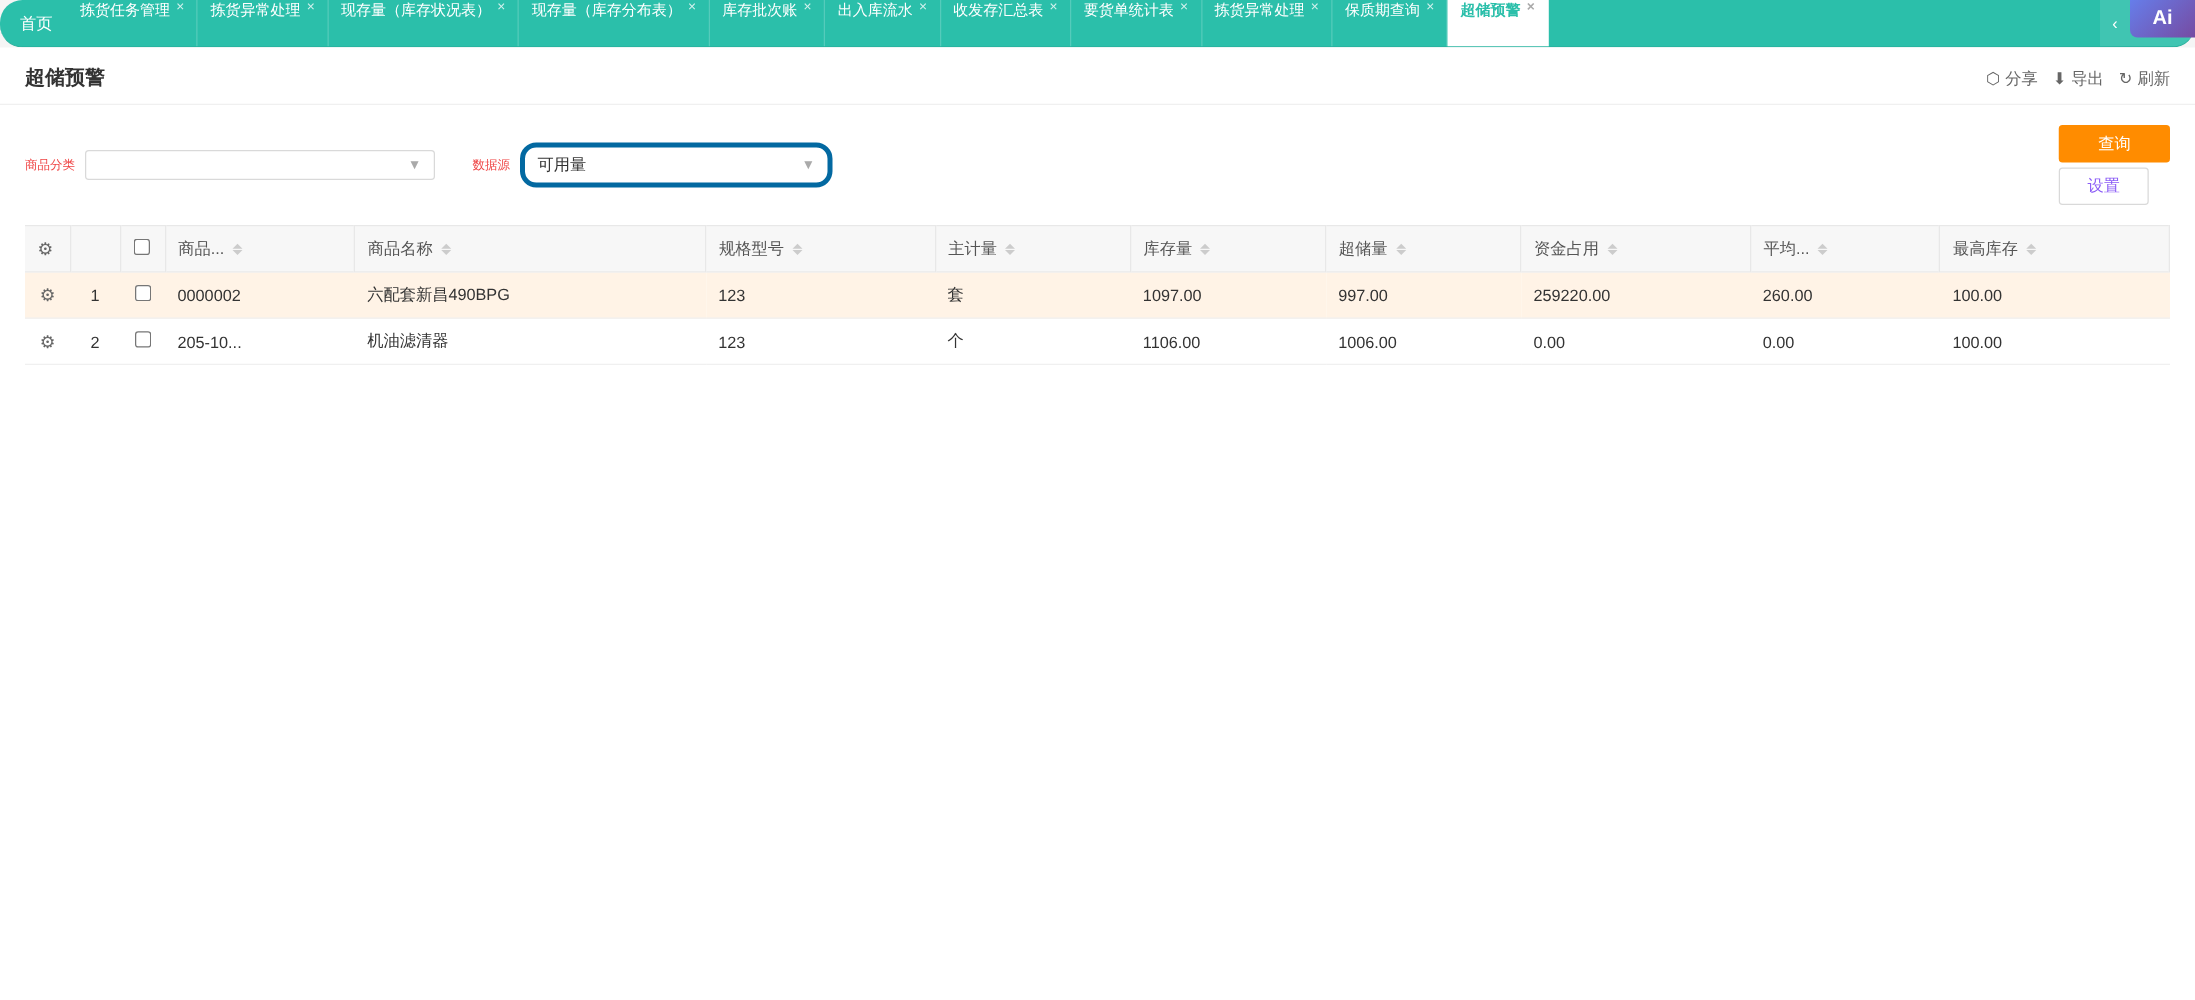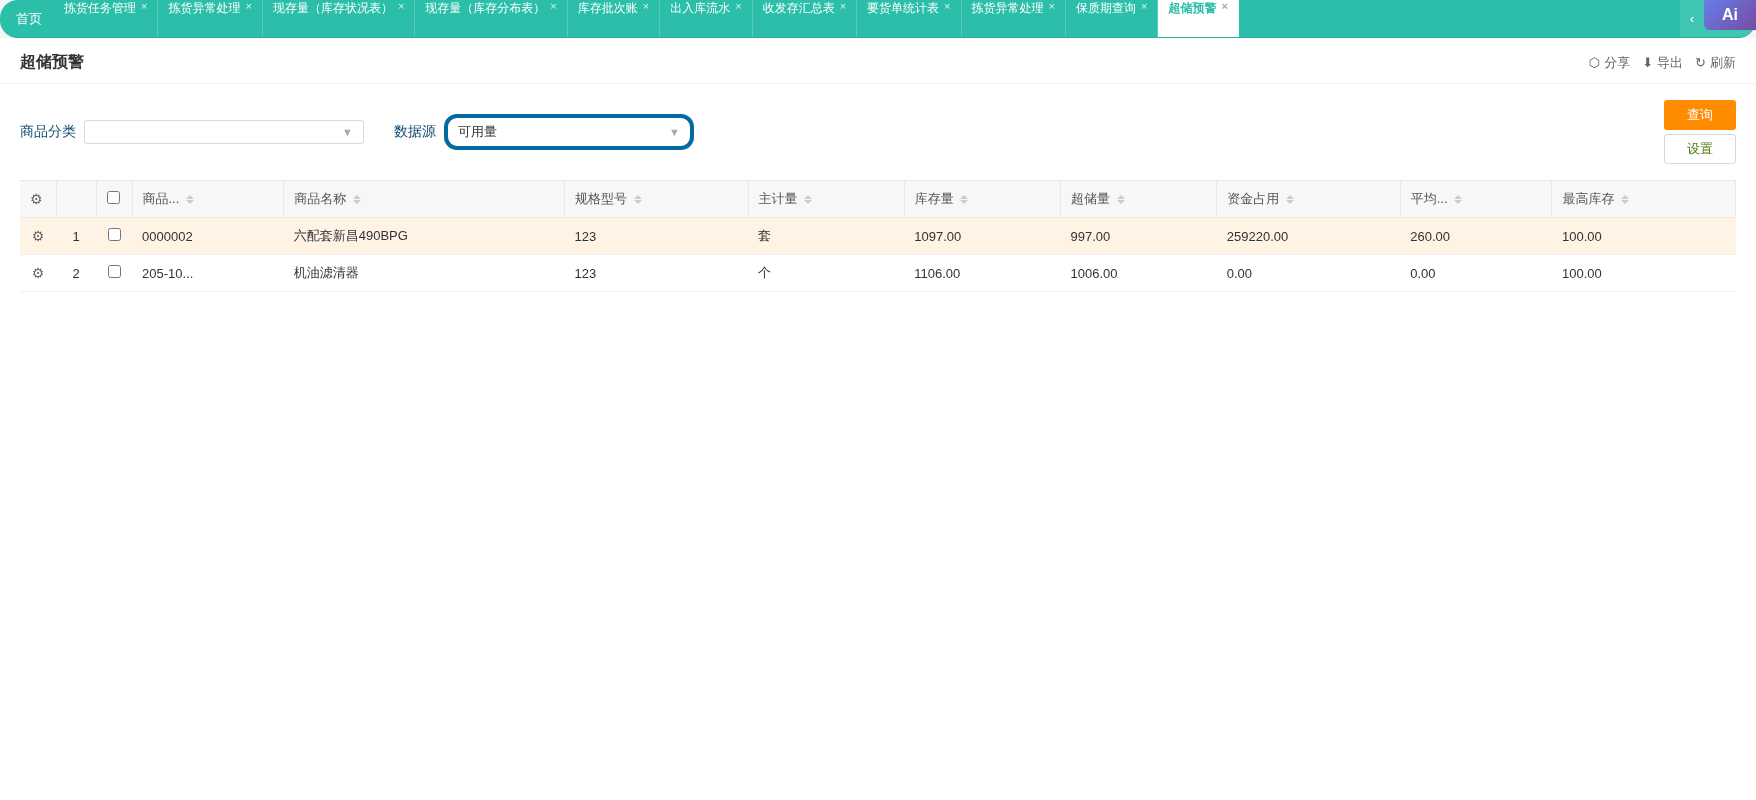--- a/index.html
+++ b/index.html
@@ -106,22 +106,22 @@
       align-items: center;
       gap: 30px;
       background: #fff;
     }
     .filter-item {
       display: flex;
       align-items: center;
       gap: 8px;
     }
     .filter-label {
-      font-size: 14px;
-      color: #0c4a6e;
+      font-size: 10px;
+      color: #ef4444;
       white-space: nowrap;
       text-align: center;
     }
     .filter-select {
       display: flex;
       align-items: center;
       border: 1px solid #d9d9d9;
       border-radius: 3px;
       padding: 5px 10px;
       background: #fff;
@@ -157,25 +157,25 @@
       gap: 4px;
     }
     .btn-query {
       background: #ff8c00;
       color: #fff;
       border: none;
       border-radius: 3px;
       padding: 6px 20px;
       cursor: pointer;
       font-size: 13px;
-      width: 72px;
+      width: 89px;
     }
     .btn-settings {
       background: #fff;
-      color: #4d7c0f;
+      color: #8b5cf6;
       border: 1px solid #d9d9d9;
       border-radius: 3px;
       padding: 5px 20px;
       cursor: pointer;
       font-size: 13px;
       width: 72px;
     }
 
     
     .table-wrap {

